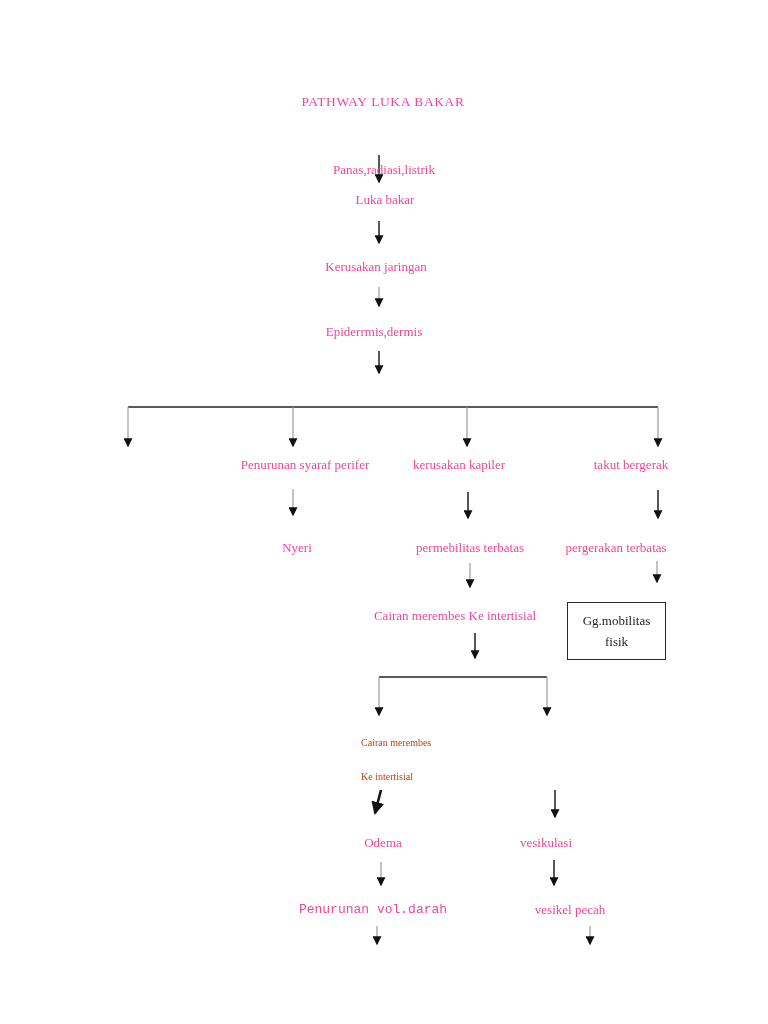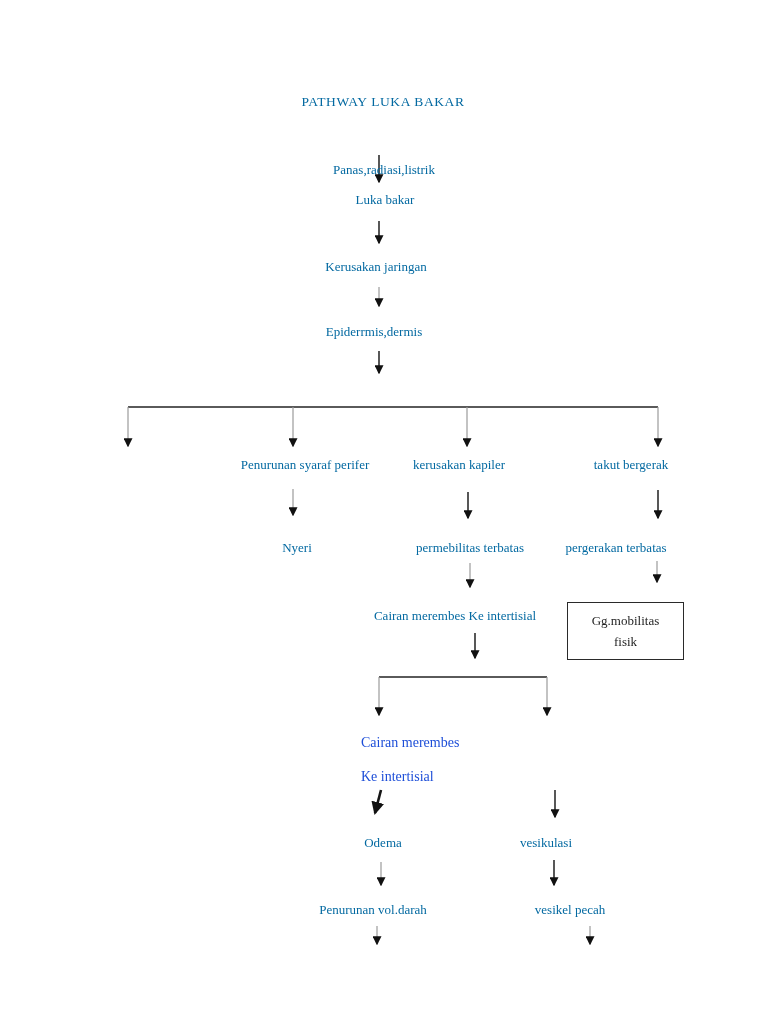--- a/index.html
+++ b/index.html
@@ -13,34 +13,34 @@
     overflow:hidden;
   }
   svg.connectors{position:absolute;left:0;top:0;width:768px;height:1024px;}
   .node{
     position:absolute;
     transform:translateX(-50%);
     font-size:13px;
     line-height:18px;
     white-space:nowrap;
     text-align:center;
-    color:#0369a1;
+    color:#ec4899;
   }
   .title{
     font-size:13.5px;
     letter-spacing:0.6px;
   }
   .node2{
     position:absolute;
     transform:none;
-    font-size:14px;
+    font-size:10px;
     line-height:34px;
     white-space:pre-line;
     text-align:left;
-    color:#1d4ed8;
+    color:#c2410c;
   }
   .nodebox{
     position:absolute;
     border:1.5px solid #2a2a2a;
     display:flex;
     align-items:center;
     justify-content:center;
     text-align:center;
     font-size:13px;
     line-height:21px;
@@ -112,25 +112,25 @@
   <div class="node" style="left:305px;top:456px;">Penurunan syaraf perifer</div>
   <div class="node" style="left:459px;top:456px;">kerusakan kapiler</div>
   <div class="node" style="left:631px;top:456px;">takut bergerak</div>
 
   <div class="node" style="left:297px;top:539px;">Nyeri</div>
   <div class="node" style="left:470px;top:539px;">permebilitas terbatas</div>
   <div class="node" style="left:616px;top:539px;">pergerakan terbatas</div>
 
   <div class="node" style="left:455px;top:607px;">Cairan merembes Ke intertisial</div>
 
-  <div class="nodebox" style="left:567px;top:602px;width:117px;height:58px;">Gg.mobilitas
+  <div class="nodebox" style="left:567px;top:602px;width:99px;height:58px;">Gg.mobilitas
 fisik</div>
 
   <div class="node2" style="left:361px;top:726px;">Cairan merembes
 Ke intertisial</div>
 
   <div class="node" style="left:383px;top:834px;">Odema</div>
   <div class="node" style="left:546px;top:834px;">vesikulasi</div>
 
-  <div class="node" style="left:373px;top:901px;">Penurunan vol.darah</div>
+  <div class="node" style="left:373px;top:901px;font-family:Liberation Mono, monospace;">Penurunan vol.darah</div>
   <div class="node" style="left:570px;top:901px;">vesikel pecah</div>
 
 </div>
 
 </body></html>

